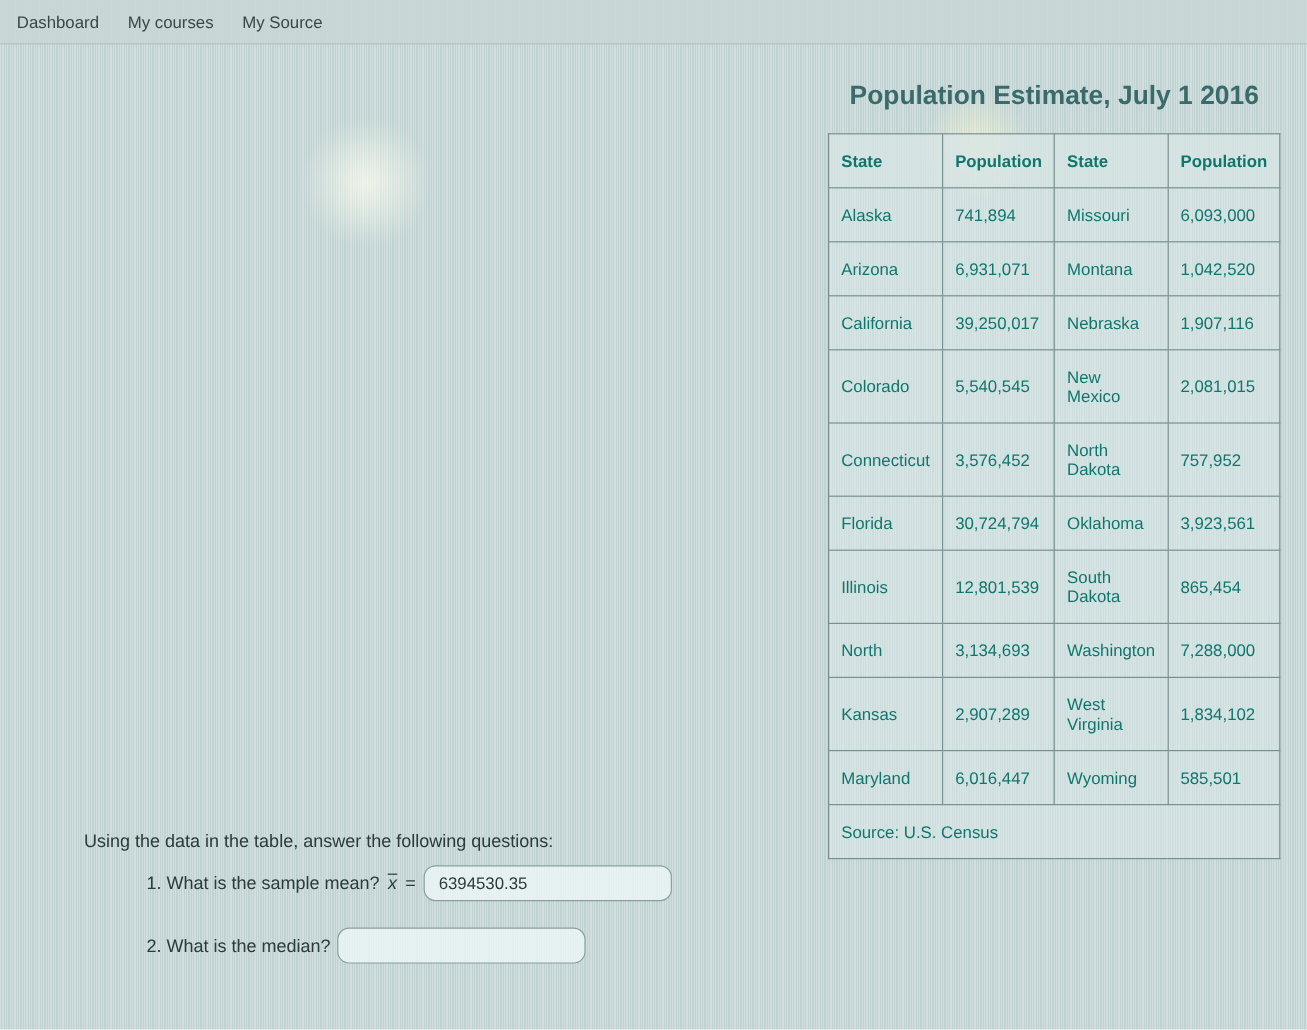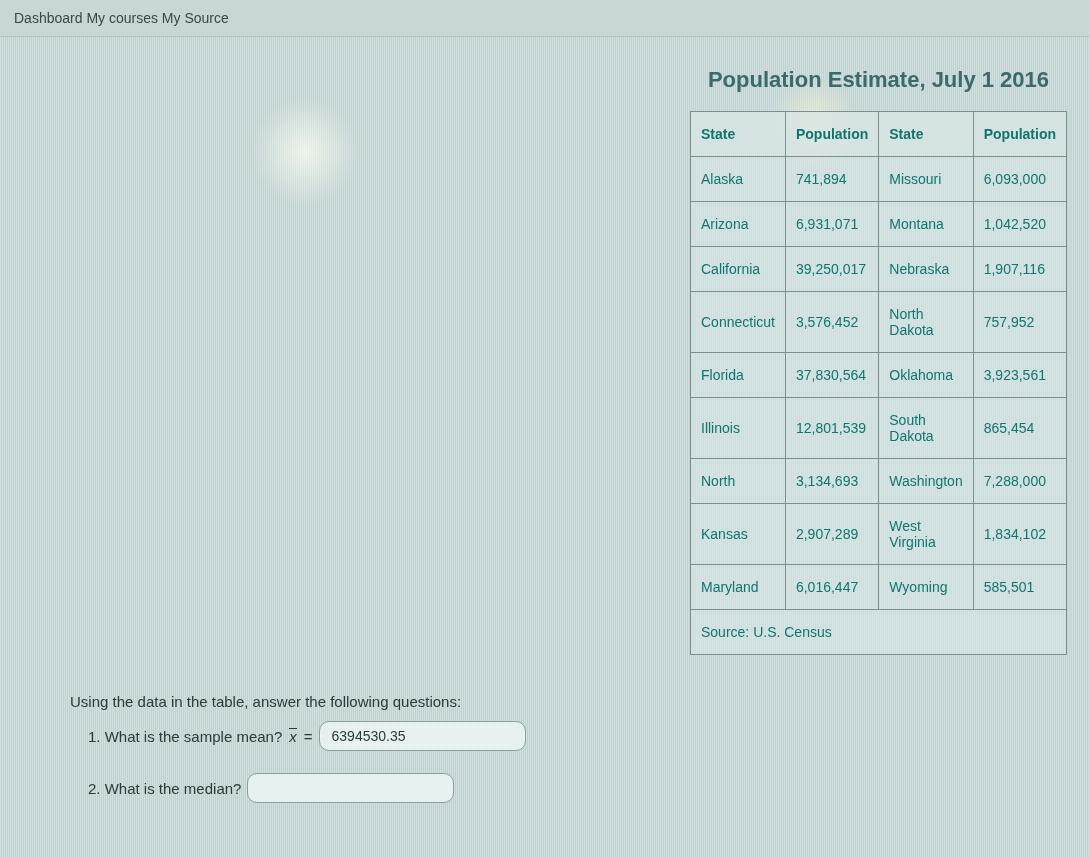--- a/index.html
+++ b/index.html
@@ -22,20 +22,21 @@
     .nav-bar {
       background: rgba(200, 214, 214, 0.85);
       padding: 10px 14px;
       border-bottom: 1px solid rgba(160,180,180,0.5);
       font-size: 14px;
       color: #3a4747;
     }
     .nav-bar a {
       color: #3a4747;
       text-decoration: none;
+      margin-right: 20px;
     }
     .content-area {
       position: relative;
       width: 100%;
       height: calc(100% - 40px);
     }
     .table-wrap {
       position: absolute;
       right: 22px;
       top: 30px;
@@ -75,21 +76,21 @@
       width: 560px;
       color: #2c3a3a;
     }
     .q-intro {
       font-size: 15px;
       margin-bottom: 11px;
     }
     .q-line {
       font-size: 15px;
       margin-bottom: 22px;
-      margin-left: 18px;
+      margin-left: 52px;
       display: flex;
       align-items: center;
       gap: 6px;
     }
     .xbar {
       position: relative;
       display: inline-block;
       padding: 0 1px;
       font-style: italic;
     }
@@ -162,28 +163,34 @@
           <td>Montana</td>
           <td>1,042,520</td>
         </tr>
         <tr>
           <td>California</td>
           <td>39,250,017</td>
           <td>Nebraska</td>
           <td>1,907,116</td>
         </tr>
         <tr>
+          <td>Colorado</td>
+          <td>5,540,545</td>
+          <td>New Mexico</td>
+          <td>2,081,015</td>
+        </tr>
+        <tr>
           <td>Connecticut</td>
           <td>3,576,452</td>
           <td>North Dakota</td>
           <td>757,952</td>
         </tr>
         <tr>
           <td>Florida</td>
-          <td>37,830,564</td>
+          <td>30,724,794</td>
           <td>Oklahoma</td>
           <td>3,923,561</td>
         </tr>
         <tr>
           <td>Illinois</td>
           <td>12,801,539</td>
           <td>South Dakota</td>
           <td>865,454</td>
         </tr>
         <tr>

